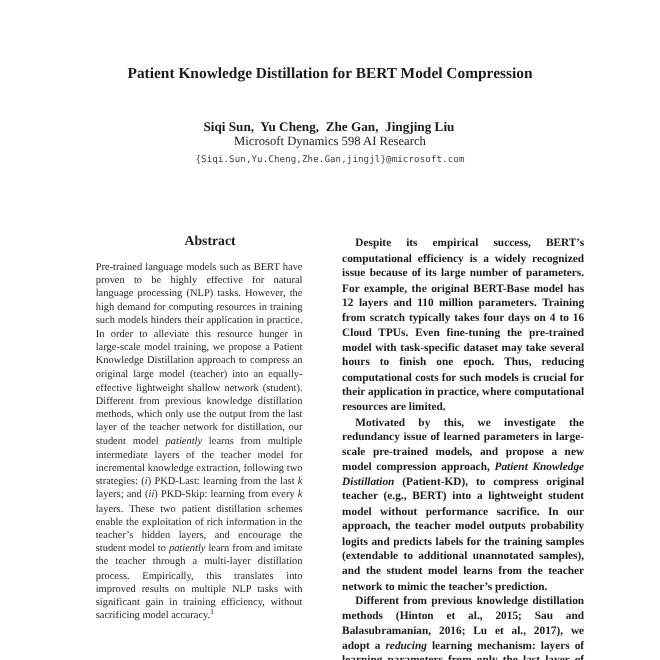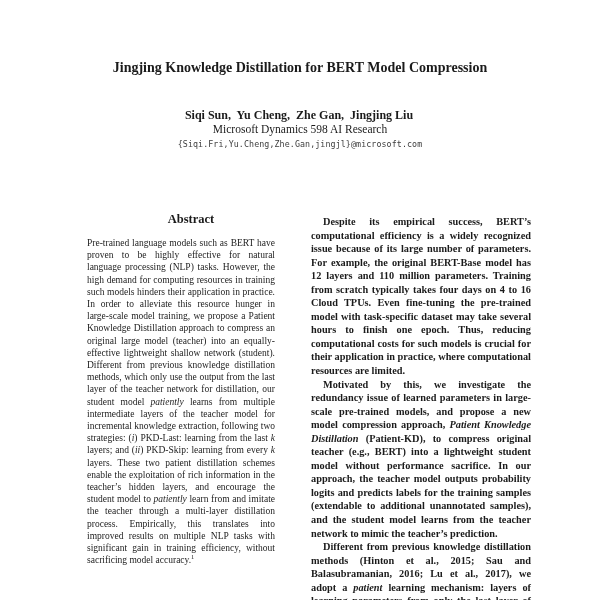--- a/index.html
+++ b/index.html
@@ -67,32 +67,32 @@
   }
   .intro-head .sec-num { display: inline-block; min-width: 20px; }
 
   i { font-style: italic; }
 </style>
 </head>
 <body>
 
 <div class="page">
 
-  <h1 class="title">Jingjing Knowledge Distillation for BERT Model Compression</h1>
+  <h1 class="title">Patient Knowledge Distillation for BERT Model Compression</h1>
 
   <div class="authors">Siqi Sun,  Yu Cheng,  Zhe Gan,  Jingjing Liu</div>
 
   <div class="affiliation">Microsoft Dynamics 598 AI Research</div>
 
-  <div class="email">{Siqi.Fri,Yu.Cheng,Zhe.Gan,jingjl}@microsoft.com</div>
+  <div class="email">{Siqi.Sun,Yu.Cheng,Zhe.Gan,jingjl}@microsoft.com</div>
 
   <div class="abs-head">Abstract</div>
 
   <div class="abs-body"><span>Pre-trained language models such as BERT have proven to be highly effective for natural language processing (NLP) tasks. However, the high demand for computing resources in training such models hinders their application in practice. In order to alleviate this resource hunger in large-scale model training, we propose a Patient Knowledge Distillation approach to compress an original large model (teacher) into an equally-effective lightweight shallow network (student). Different from previous knowledge distillation methods, which only use the output from the last layer of the teacher network for distillation, our student model </span><i>patiently</i><span> learns from multiple intermediate layers of the teacher model for incremental knowledge extraction, following two strategies: (</span><i>i</i><span>) PKD-Last: learning from the last </span><i>k</i><span> layers; and (</span><i>ii</i><span>) PKD-Skip: learning from every </span><i>k</i><span> layers. These two patient distillation schemes enable the exploitation of rich information in the teacher’s hidden layers, and encourage the student model to </span><i>patiently</i><span> learn from and imitate the teacher through a multi-layer distillation process. Empirically, this translates into improved results on multiple NLP tasks with significant gain in training efficiency, without sacrificing model accuracy.</span><sup>1</sup></div>
 
 
   <div class="right-col">
     <p class="para"><span>Despite its empirical success, BERT’s computational efficiency is a widely recognized issue because of its large number of parameters. For example, the original BERT-Base model has 12 layers and 110 million parameters. Training from scratch typically takes four days on 4 to 16 Cloud TPUs. Even fine-tuning the pre-trained model with task-specific dataset may take several hours to finish one epoch. Thus, reducing computational costs for such models is crucial for their application in practice, where computational resources are limited.</span></p>
     <p class="para"><span>Motivated by this, we investigate the redundancy issue of learned parameters in large-scale pre-trained models, and propose a new model compression approach, </span><i>Patient Knowledge Distillation</i><span> (Patient-KD), to compress original teacher (e.g., BERT) into a lightweight student model without performance sacrifice. In our approach, the teacher model outputs probability logits and predicts labels for the training samples (extendable to additional unannotated samples), and the student model learns from the teacher network to mimic the teacher’s prediction.</span></p>
-    <p class="para"><span>Different from previous knowledge distillation methods (Hinton et al., 2015; Sau and Balasubramanian, 2016; Lu et al., 2017), we adopt a </span><i>patient</i><span> learning mechanism: layers of learning parameters from only the last layer of the teacher,</span></p>
+    <p class="para"><span>Different from previous knowledge distillation methods (Hinton et al., 2015; Sau and Balasubramanian, 2016; Lu et al., 2017), we adopt a </span><i>reducing</i><span> learning mechanism: layers of learning parameters from only the last layer of the teacher,</span></p>
   </div>
 
 </div>
 
 </body></html>

